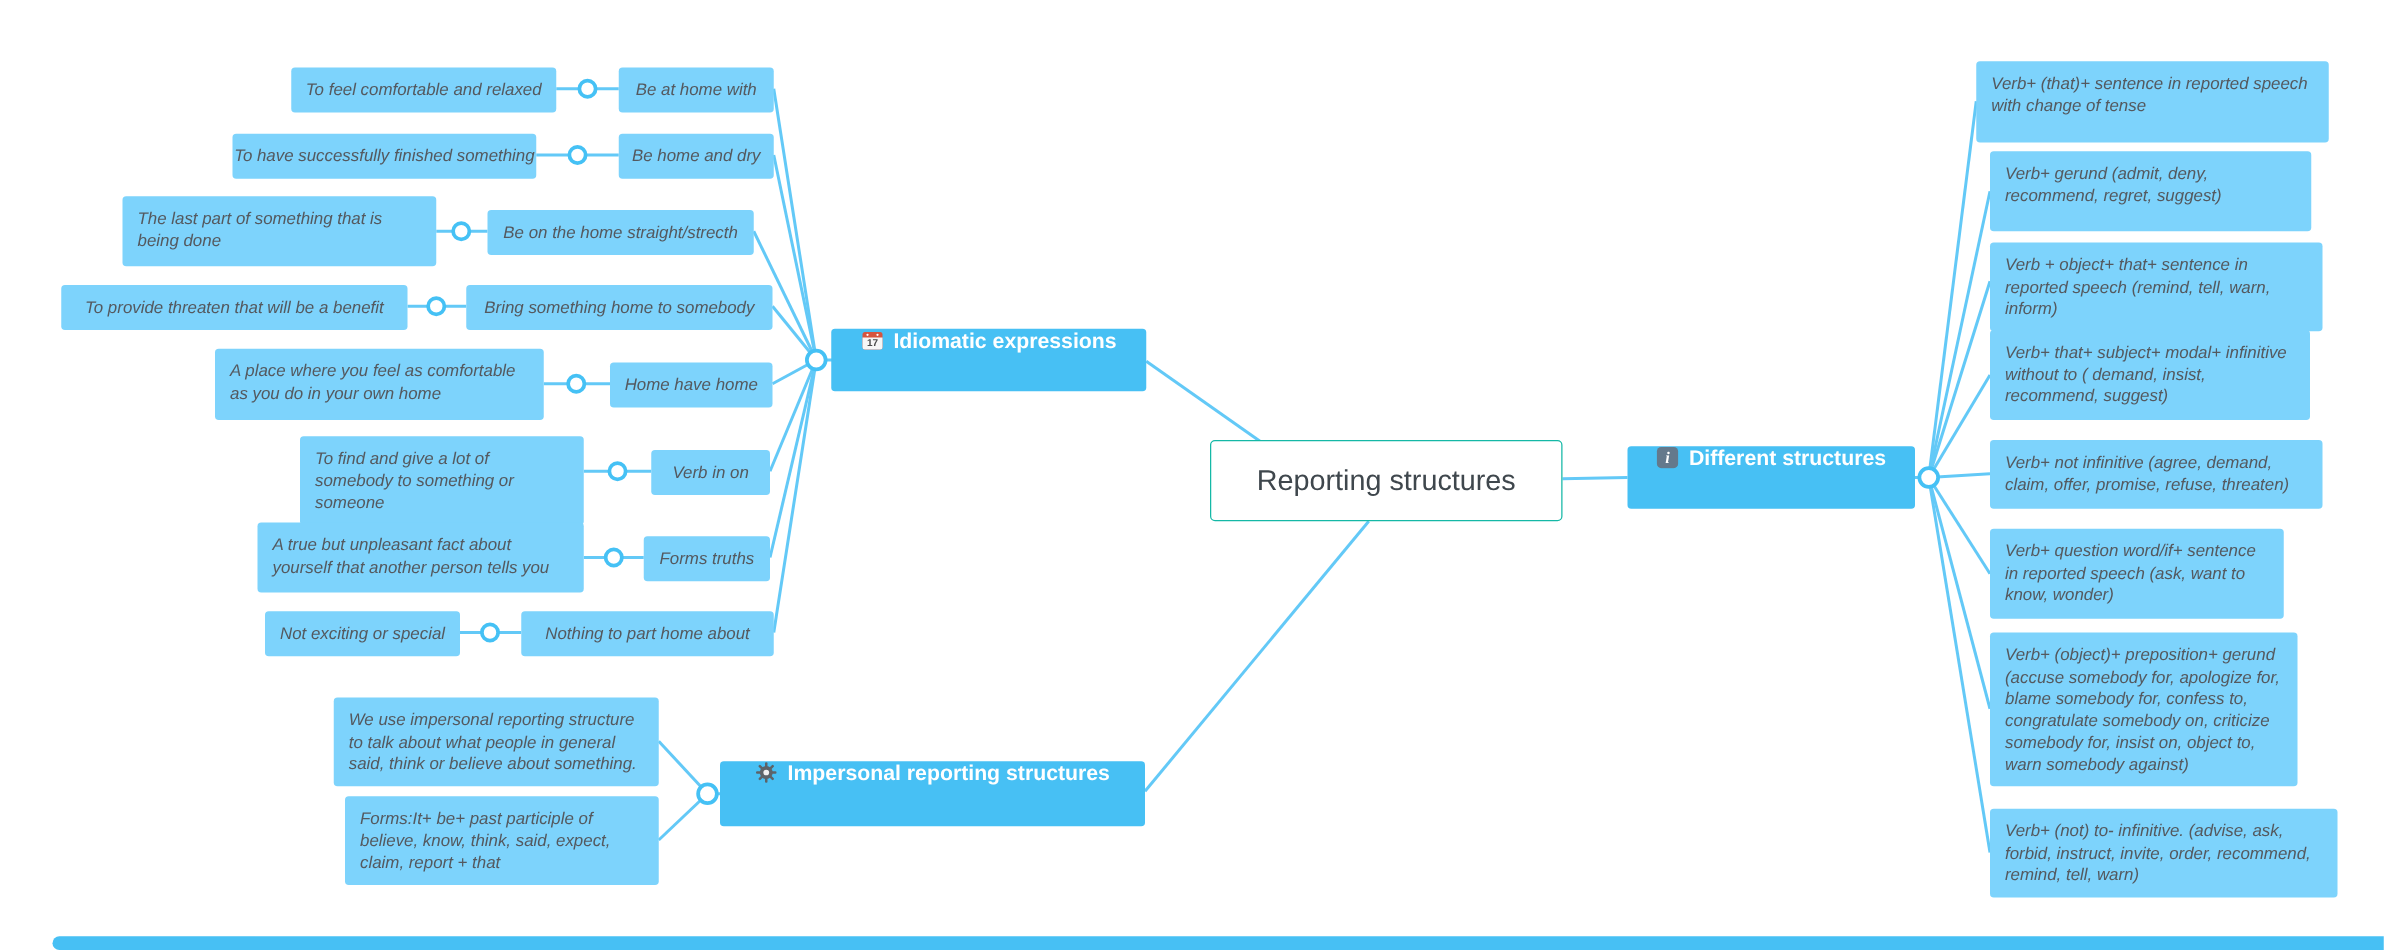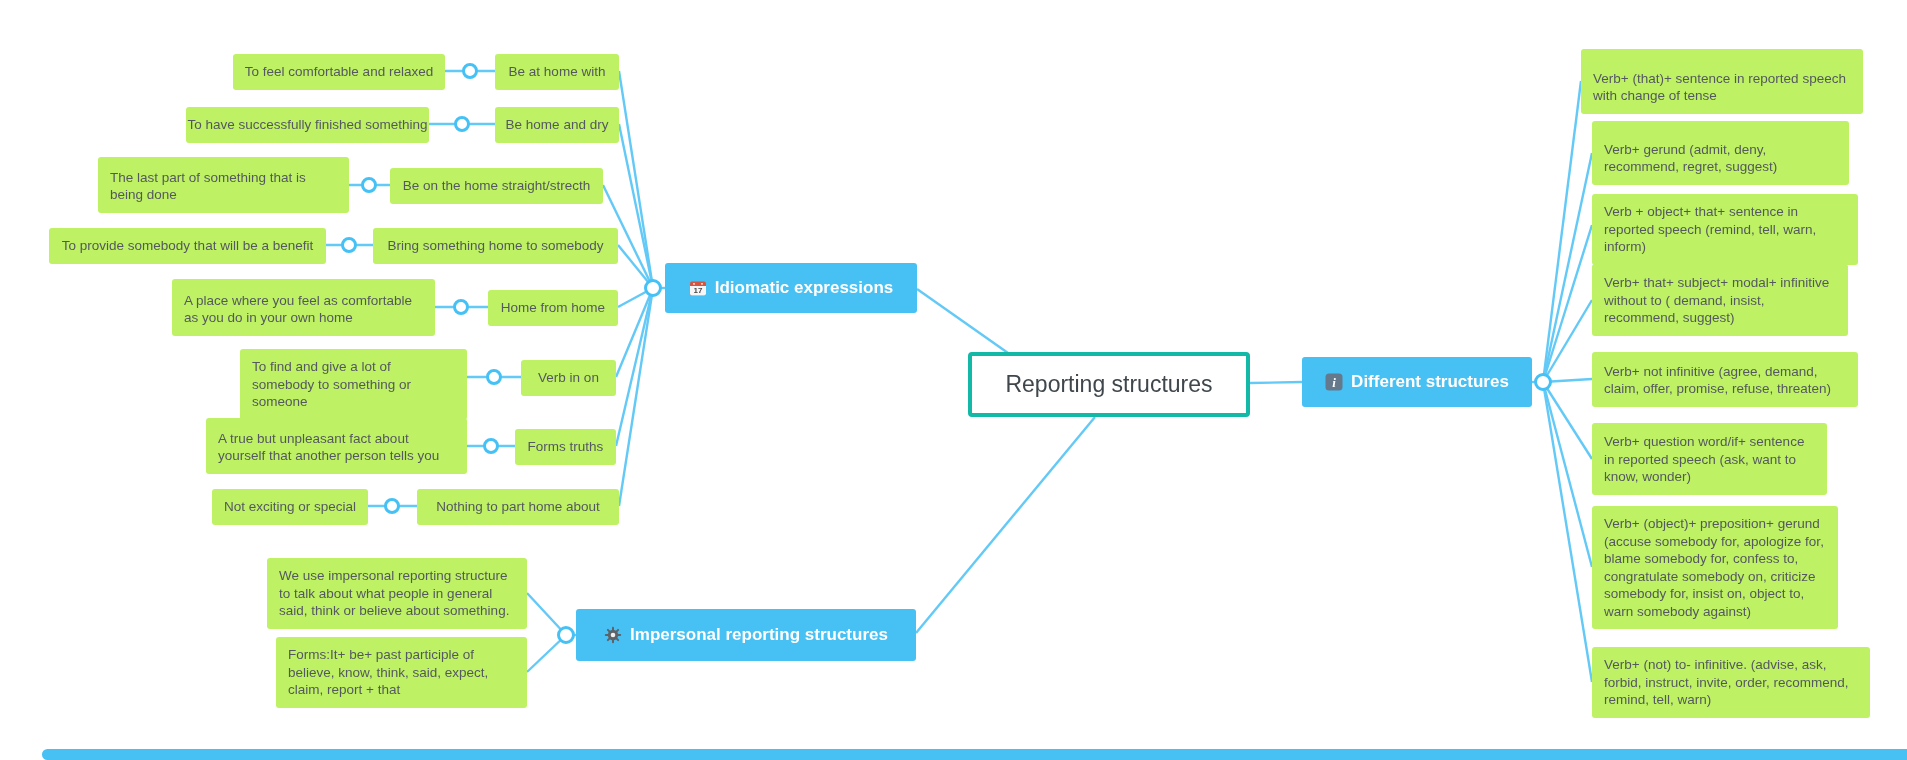--- a/index.html
+++ b/index.html
@@ -5,37 +5,37 @@
   html,body{margin:0;padding:0;}
   body{
     width:1907px;height:760px;position:relative;overflow:hidden;
     background:#ffffff;
     font-family:"Liberation Sans","DejaVu Sans",sans-serif;
   }
   #wires{position:absolute;left:0;top:0;width:1907px;height:760px;z-index:0;}
   #wires line{stroke:#63c9f7;stroke-width:2.4;}
   #wires circle.dot{fill:#ffffff;stroke:#45c1f5;stroke-width:3;}
   .leaf{
-    position:absolute;z-index:2;background:#bef264;color:#54595f;
+    position:absolute;z-index:2;background:#7dd3fc;color:#54595f;
     font-size:13.5px;line-height:1.3;border-radius:3px;
     padding:9px 12px;box-sizing:border-box;
-    display:flex;align-items:flex-end;
+    display:flex;align-items:flex-start;font-style:italic;
   }
   .leaf.nowrap{white-space:nowrap;}
   .leaf.ctr{justify-content:center;text-align:center;}
   .bnode{
     position:absolute;z-index:3;background:#47c0f4;color:#ffffff;
     font-weight:bold;font-size:17px;border-radius:3px;
-    display:flex;align-items:center;justify-content:center;gap:8px;
+    display:flex;align-items:flex-start;justify-content:center;gap:8px;
     box-sizing:border-box;white-space:nowrap;
   }
   .bnode svg{flex:0 0 auto;}
   .center-node{
     position:absolute;z-index:3;background:#ffffff;color:#3f474d;
-    border:4px solid #14b8a6;border-radius:4px;font-size:23px;
+    border:1px solid #14b8a6;border-radius:4px;font-size:23px;
     display:flex;align-items:center;justify-content:center;
     box-sizing:border-box;white-space:nowrap;
   }
   .hscroll{
     position:absolute;z-index:5;left:42px;right:0;bottom:0;height:11px;
     background:#47c0f4;border-radius:6px 0 0 6px;
   }
 </style>
 </head>
 <body>
@@ -98,21 +98,21 @@
 <div class="leaf nowrap ctr" style="left:233px;top:54px;width:212px;min-height:34px">
     <span>To feel comfortable and relaxed</span>
   </div>
 <div class="leaf nowrap ctr" style="left:186px;top:107px;width:243px;min-height:34px">
     <span>To have successfully finished something</span>
   </div>
 <div class="leaf" style="left:98px;top:157px;width:251px;min-height:56px">
     <span>The last part of something that is being done</span>
   </div>
 <div class="leaf nowrap ctr" style="left:49px;top:228px;width:277px;min-height:34px">
-    <span>To provide somebody that will be a benefit</span>
+    <span>To provide threaten that will be a benefit</span>
   </div>
 <div class="leaf" style="left:172px;top:279px;width:263px;min-height:57px">
     <span>A place where you feel as comfortable as you do in your own home</span>
   </div>
 <div class="leaf" style="left:240px;top:349px;width:227px;min-height:57px">
     <span>To find and give a lot of somebody to something or someone</span>
   </div>
 <div class="leaf" style="left:206px;top:418px;width:261px;min-height:56px">
     <span>A true but unpleasant fact about yourself that another person tells you</span>
   </div>
@@ -126,21 +126,21 @@
 <div class="leaf nowrap ctr" style="left:495px;top:107px;width:124px;min-height:34px">
     <span>Be home and dry</span>
   </div>
 <div class="leaf nowrap ctr" style="left:390px;top:168px;width:213px;min-height:34px">
     <span>Be on the home straight/strecth</span>
   </div>
 <div class="leaf nowrap ctr" style="left:373px;top:228px;width:245px;min-height:34px">
     <span>Bring something home to somebody</span>
   </div>
 <div class="leaf nowrap ctr" style="left:488px;top:290px;width:130px;min-height:35px">
-    <span>Home from home</span>
+    <span>Home have home</span>
   </div>
 <div class="leaf nowrap ctr" style="left:521px;top:360px;width:95px;min-height:34px">
     <span>Verb in on</span>
   </div>
 <div class="leaf nowrap ctr" style="left:515px;top:429px;width:101px;min-height:34px">
     <span>Forms truths</span>
   </div>
 <div class="leaf nowrap ctr" style="left:417px;top:489px;width:202px;min-height:34px">
     <span>Nothing to part home about</span>
   </div>

